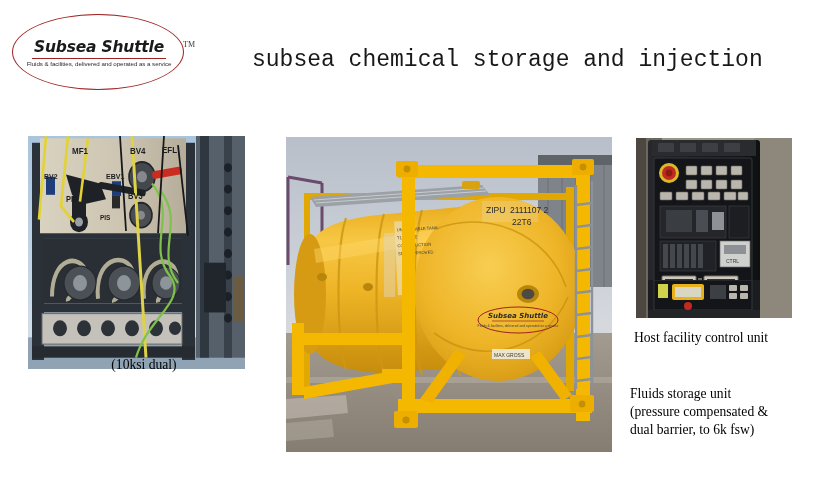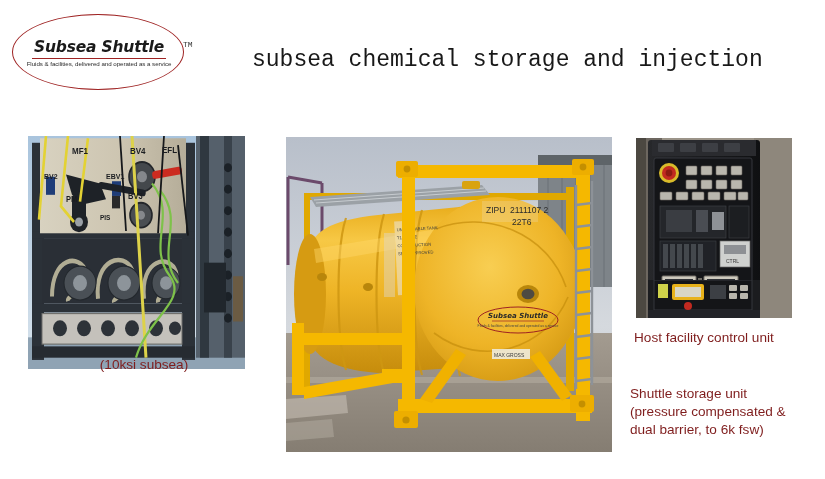--- a/index.html
+++ b/index.html
@@ -66,21 +66,21 @@
     letter-spacing: -0.05px;
     color: #2b2b2b;
     white-space: nowrap;
   }
   #logo-tm {
     position: absolute;
     left: 171px;
     top: 26px;
     font-size: 8px;
     color: #3a3a3a;
-    font-family: Liberation Mono, monospace;
+    font-family: Liberation Serif, serif;
   }
 
   
   #slide-title {
     position: absolute;
     left: 252px;
     top: 47px;
     font-size: 23px;
     font-family: Liberation Mono, monospace;
     color: #181818;
@@ -90,22 +90,22 @@
   
   .photo {
     position: absolute;
     overflow: hidden;
   }
   .photo svg { display: block; width: 100%; height: 100%; }
 
   
   .caption {
     position: absolute;
-    font-family: Liberation Sans, sans-serif;
-    color: #7f1d1d;
+    font-family: Liberation Serif, serif;
+    color: #000000;
     line-height: 1.32;
   }
   #caption-left {
     left: 8px;
     top: 356px;
     width: 272px;
     text-align: center;
     font-size: 13.6px;
   }
   #caption-control {
@@ -494,24 +494,24 @@
       <rect x="104" y="5" width="8" height="6" rx="1"></rect>
       <rect x="93" y="13" width="8" height="6" rx="1"></rect>
       <rect x="104" y="13" width="8" height="6" rx="1"></rect>
     </g>
     <circle cx="52" cy="26" r="4" fill="#c22a20"></circle>
     <rect x="12" y="30" width="112" height="8" fill="#232428"></rect>
   </svg>
 </div>
 
 <div class="caption" id="caption-left">
-  <span class="caption-line">(10ksi subsea)</span>
+  <span class="caption-line">(10ksi dual)</span>
 </div>
 
 <div class="caption" id="caption-control">
   <span class="caption-line">Host facility control unit</span>
 </div>
 
 <div class="caption" id="caption-storage">
-  <span class="caption-line">Shuttle storage unit</span>
+  <span class="caption-line">Fluids storage unit</span>
   <span class="caption-line">(pressure compensated &amp;</span>
   <span class="caption-line">dual barrier, to 6k fsw)</span>
 </div>
 
 </body></html>

